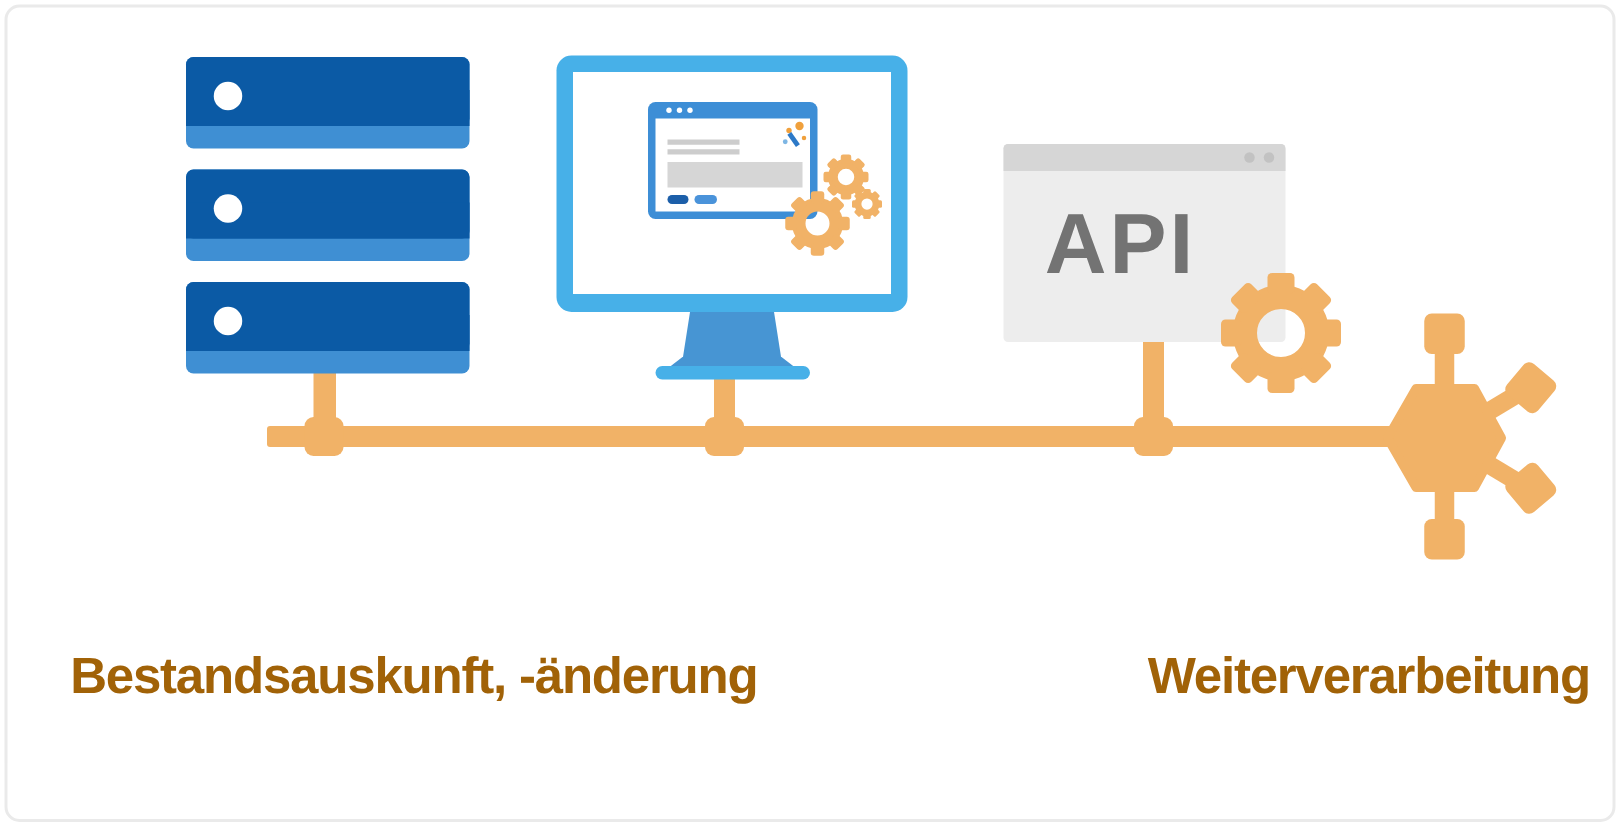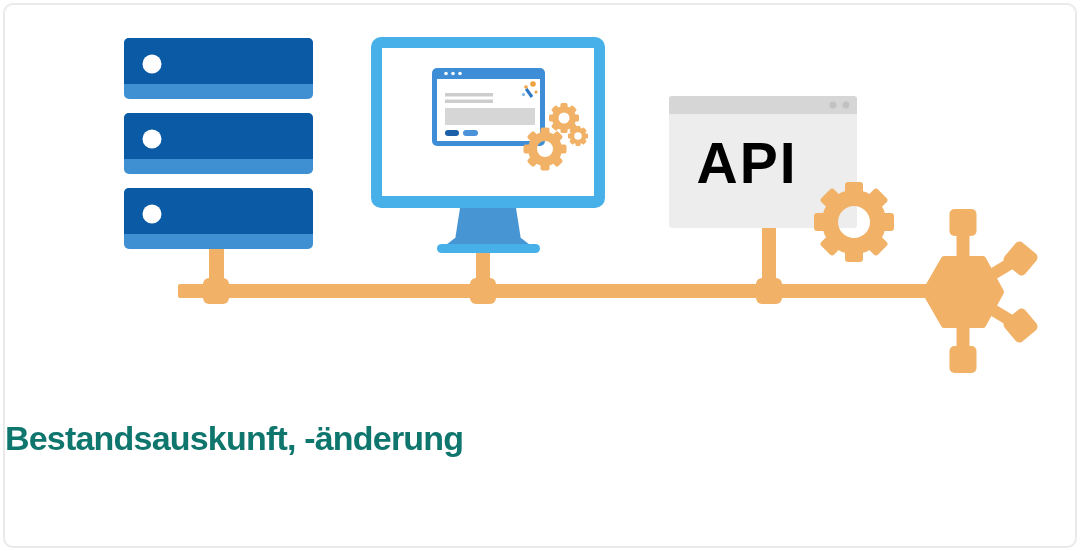--- a/index.html
+++ b/index.html
@@ -1,21 +1,21 @@
 <!DOCTYPE html>
 <html><head>
 <meta charset="utf-8">
 <style>
   html,body{margin:0;padding:0;background:#ffffff;}
   body{font-family:"Liberation Sans", sans-serif;}
   .canvas{position:relative;width:1080px;height:551px;background:#ffffff;overflow:hidden;}
   .frame{position:absolute;left:3px;top:3px;right:3px;bottom:3px;border:2px solid #eaeaea;border-radius:10px;background:#fff;}
   svg.diagram{position:absolute;left:0;top:0;}
-  .api-label{position:absolute;left:669px;top:100px;width:188px;height:126px;display:flex;align-items:center;justify-content:center;padding-right:32px;box-sizing:border-box;font-weight:700;font-size:57px;letter-spacing:2px;color:#000000;}
-  .caption{position:absolute;top:413px;text-align:left;font-weight:600;font-size:34px;line-height:50px;letter-spacing:-0.8px;color:#0f766e;}
+  .api-label{position:absolute;left:669px;top:100px;width:188px;height:126px;display:flex;align-items:center;justify-content:center;padding-right:32px;box-sizing:border-box;font-weight:700;font-size:57px;letter-spacing:2px;color:#737373;}
+  .caption{position:absolute;top:426px;text-align:right;font-weight:600;font-size:34px;line-height:50px;letter-spacing:-0.8px;color:#a16207;}
   .caption span{display:block;}
   .caption-left{left:5px;width:500px;}
   .caption-right{left:580px;width:480px;}
 </style>
 </head>
 <body>
 
 <div class="canvas">
   <div class="frame"></div>
 
@@ -159,14 +159,15 @@
       </g>
     </g>
   </svg>
 
   <div class="api-label">API</div>
 
   <div class="caption caption-left">
     <span>Bestandsauskunft, -änderung</span>
   </div>
   <div class="caption caption-right">
+    <span>Weiterverarbeitung</span>
   </div>
 </div>
 
 </body></html>

